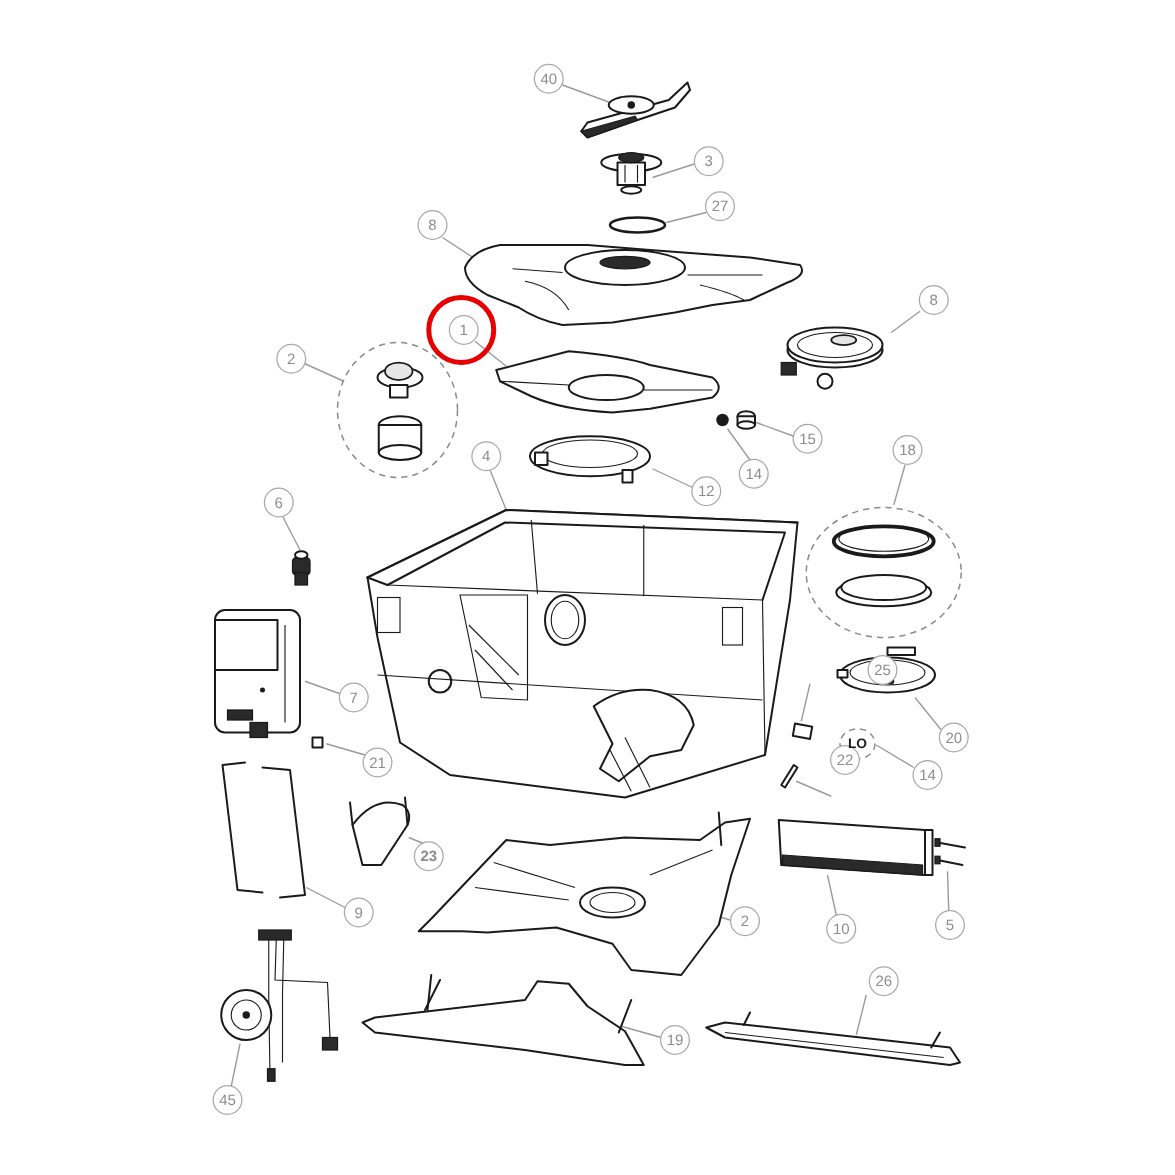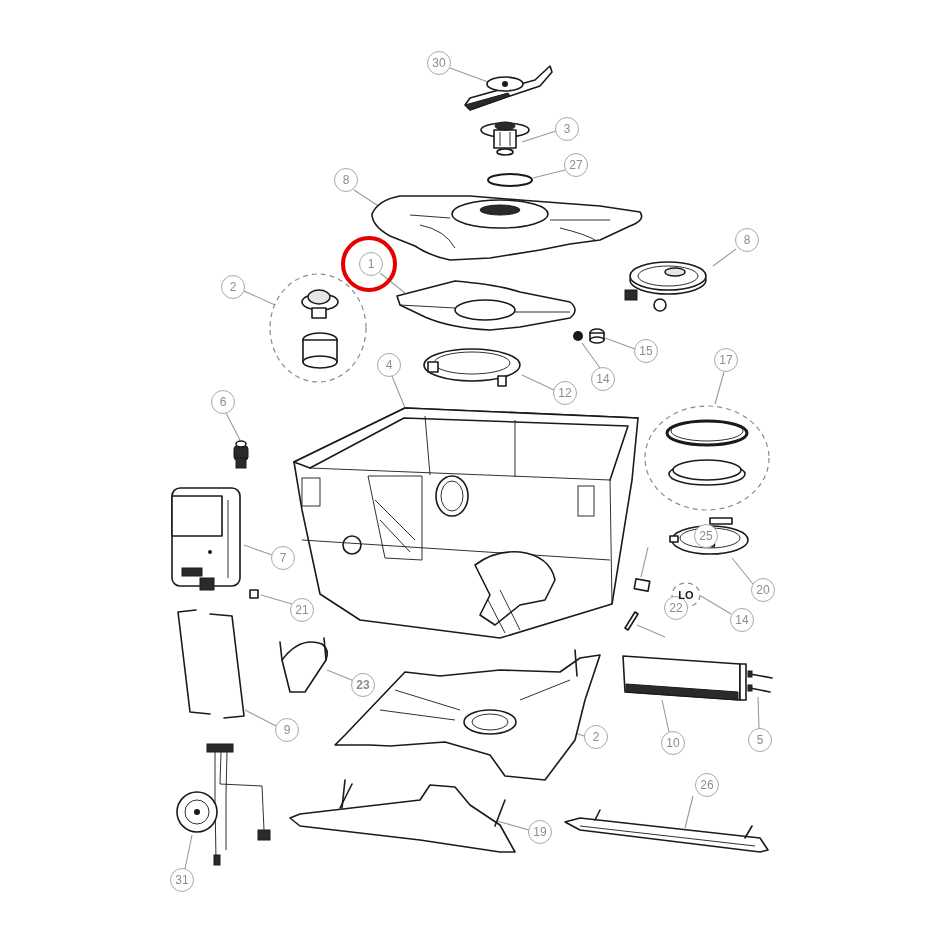--- a/index.html
+++ b/index.html
@@ -238,44 +238,44 @@
     <polyline class="part-thin" points="227,752 226,795 226,850"></polyline>
     <rect class="part-dark" x="258" y="830" width="12" height="10"></rect>
     <rect class="part-dark" x="214" y="855" width="6" height="10"></rect>
     <circle class="part" cx="197" cy="812" r="20"></circle>
     <circle class="part-thin" cx="197" cy="812" r="12"></circle>
     <circle cx="197" cy="812" r="3" fill="#1a1a1a"></circle>
   </g>
 </svg>
 
 <div>
-  <div class="callout" style="left:439px;top:63px;">30</div>
+  <div class="callout" style="left:439px;top:63px;">40</div>
   <div class="callout" style="left:567px;top:129px;">3</div>
   <div class="callout" style="left:576px;top:165px;">27</div>
   <div class="callout" style="left:346px;top:180px;">8</div>
   <div class="callout" style="left:747px;top:240px;">8</div>
   <div class="callout" style="left:371px;top:264px;">1</div>
   <div class="callout" style="left:233px;top:287px;">2</div>
   <div class="callout" style="left:646px;top:351px;">15</div>
   <div class="callout" style="left:603px;top:379px;">14</div>
-  <div class="callout" style="left:726px;top:360px;">17</div>
+  <div class="callout" style="left:726px;top:360px;">18</div>
   <div class="callout" style="left:389px;top:365px;">4</div>
   <div class="callout" style="left:565px;top:393px;">12</div>
   <div class="callout" style="left:223px;top:402px;">6</div>
   <div class="callout" style="left:682px;top:536px;margin-left:24px;">25</div>
   <div class="callout" style="left:283px;top:558px;">7</div>
   <div class="callout" style="left:763px;top:590px;">20</div>
   <div class="callout" style="left:302px;top:610px;">21</div>
   <div class="callout" style="left:742px;top:620px;">14</div>
   <div class="callout" style="left:676px;top:608px;">22</div>
-  <div class="callout" style="left:363px;top:685px;font-weight:bold;">23</div>
+  <div class="callout" style="left:343px;top:685px;font-weight:bold;">23</div>
   <div class="callout" style="left:287px;top:730px;">9</div>
   <div class="callout" style="left:596px;top:737px;">2</div>
   <div class="callout" style="left:673px;top:743px;">10</div>
   <div class="callout" style="left:760px;top:740px;">5</div>
   <div class="callout" style="left:695px;top:785px;margin-left:12px;">26</div>
   <div class="callout" style="left:540px;top:832px;">19</div>
-  <div class="callout" style="left:182px;top:880px;">31</div>
+  <div class="callout" style="left:182px;top:880px;">45</div>
 </div>
 
 <div class="label13" style="left:686px;top:595px;">LO</div>
 
 <div class="highlight" style="left:369px;top:264px;"></div>
 
 </body></html>

